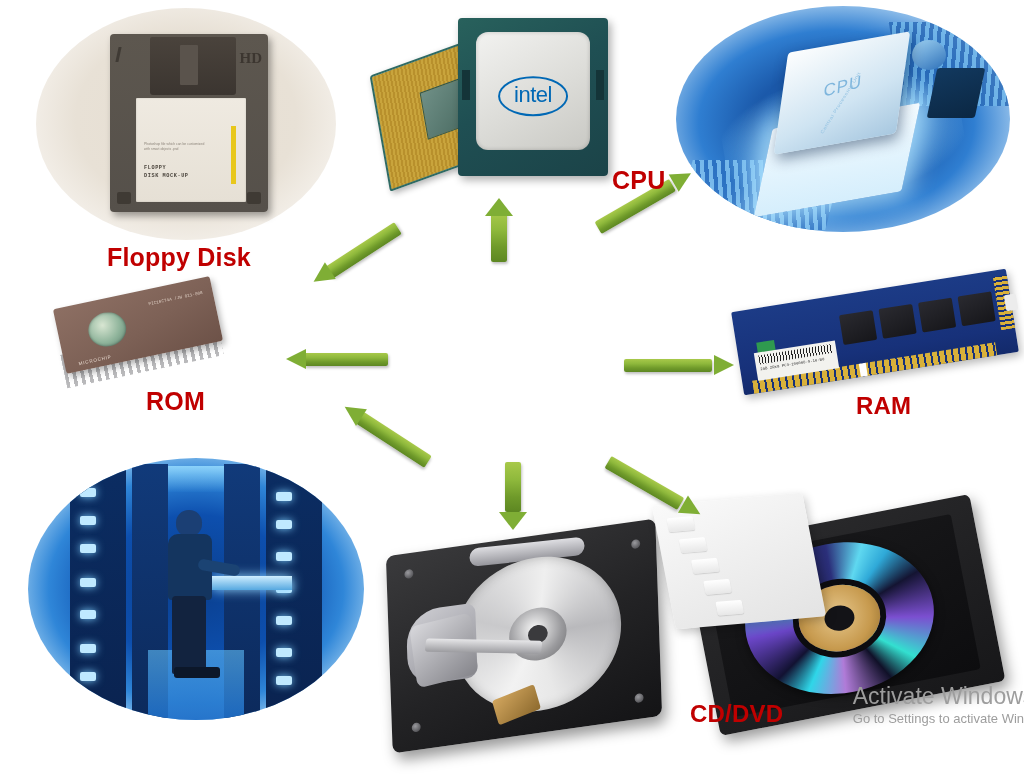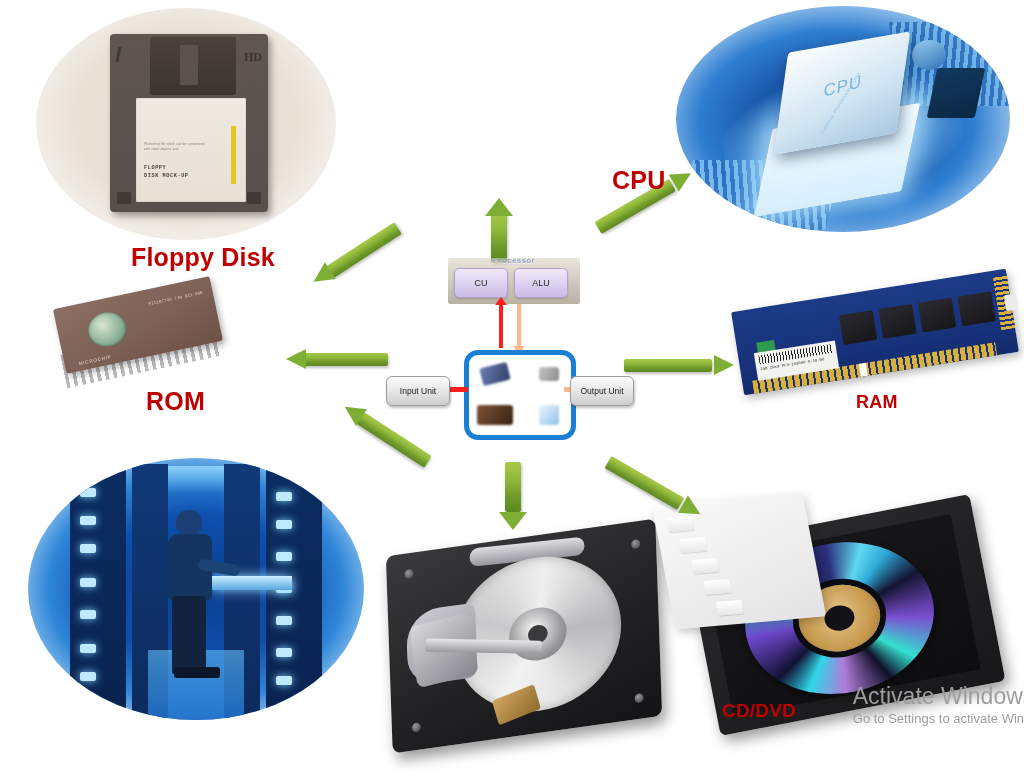--- a/index.html
+++ b/index.html
@@ -17,21 +17,21 @@
   #floppy-wrap{left:36px;top:8px;width:300px;height:232px;}
   #floppy-oval{position:absolute;inset:0;border-radius:50%;
      background:radial-gradient(ellipse at 50% 48%,#e6ded2 0%,#e8e1d6 52%,#f4f0ea 76%,#fff 92%);}
   #floppy{position:absolute;left:74px;top:26px;width:158px;height:178px;
      background:linear-gradient(180deg,#5d574f 0%,#55504a 100%);
      border-radius:4px;box-shadow:3px 4px 7px rgba(0,0,0,.35);}
   #floppy .shutter{position:absolute;left:40px;top:3px;width:86px;height:58px;
      background:linear-gradient(180deg,#4a433c,#3b3530);border-radius:2px 2px 3px 3px;}
   #floppy .shutter .slot{position:absolute;left:30px;top:8px;width:18px;height:40px;
      background:#5a534c;border-radius:1px;}
-  #floppy .hd{position:absolute;right:6px;top:16px;font-size:12px;color:#3c3630;
+  #floppy .hd{position:absolute;right:6px;top:16px;font-size:15px;color:#3c3630;
      font-weight:bold;font-family:"Liberation Serif",serif;}
   #floppy .nick{position:absolute;left:7px;top:13px;width:3px;height:15px;
      background:#3f3a34;transform:skewX(-12deg);}
   #floppy .label{position:absolute;left:26px;top:64px;width:110px;height:104px;
      background:linear-gradient(180deg,#efeae1,#e6e0d5);border-radius:1px;
      box-shadow:inset 0 0 2px rgba(0,0,0,.18);}
   #floppy .label .tiny{position:absolute;left:8px;top:44px;font-size:3.4px;line-height:5px;
      color:#8e867c;width:66px;}
   #floppy .label .mock{position:absolute;left:8px;top:66px;font-size:5.2px;line-height:8px;
      color:#4a443c;font-weight:bold;letter-spacing:.6px;
@@ -294,22 +294,33 @@
         <div class="tiny">Photoshop file which can be customized with smart objects .psd</div>
         <div class="mock">
           <span>FLOPPY</span><br>
           <span>DISK MOCK-UP</span>
         </div>
       </div>
       <div class="foot l"></div>
       <div class="foot r"></div>
     </div>
   </div>
-  <div class="cap" style="left:131px;top:243px;font-size:25px;">Floppy Disk</div>
-
+  <div class="cap" style="left:107px;top:243px;font-size:25px;">Floppy Disk</div>
+
+  <div class="node" id="intel-wrap">
+    <div id="cpu-pins">
+      <div class="die"></div>
+    </div>
+    <div id="cpu-top">
+      <div class="notch l"></div>
+      <div class="notch r"></div>
+      <div class="ihs"></div>
+      <div class="intel">intel</div>
+    </div>
+  </div>
   <div class="cap" style="left:612px;top:166px;font-size:25px;">CPU</div>
 
   <div class="node" id="mb-wrap">
     <div id="mb-oval">
       <div class="heatsink"></div>
       <div class="heatsink2"></div>
       <div class="glow"></div>
       <div class="socket"></div>
       <div class="cap1"></div>
       <div class="blk"></div>
@@ -340,21 +351,21 @@
       <div class="ic c"></div>
       <div class="grn"></div>
       <div class="edge"></div>
       <div class="tab"></div>
       <div class="lbl">
         <div class="bar"></div>
         <div class="tx">2GB 2Rx8 PC3-10600U-9-10-B0</div>
       </div>
     </div>
   </div>
-  <div class="cap" style="left:856px;top:392px;font-size:18px;">RAM</div>
+  <div class="cap" style="left:856px;top:392px;font-size:24px;">RAM</div>
 
   <div class="node" id="dc-wrap">
     <div id="dc-oval">
       <div class="ceil"></div>
       <div class="rack l">
         <div class="led" style="top:30px"></div>
           <div class="led" style="top:58px"></div>
         <div class="led" style="top:86px"></div>
           <div class="led" style="top:120px"></div>
         <div class="led" style="top:152px"></div>
@@ -414,40 +425,22 @@
       </div>
     </div>
     <div id="cd-laptop">
       <div class="key" style="left:12px;top:14px"></div>
       <div class="key" style="left:20px;top:36px"></div>
       <div class="key" style="left:28px;top:58px"></div>
       <div class="key" style="left:36px;top:80px"></div>
       <div class="key" style="left:44px;top:102px"></div>
     </div>
   </div>
-  <div class="cap" style="left:690px;top:700px;font-size:19px;margin-left:32px;">CD/DVD</div>
-
-  <div id="sys">
-    <div id="proc-box"></div>
-    <div id="proc-title">Processor</div>
-    <div class="pu" id="cu">CU</div>
-    <div class="pu" id="alu">ALU</div>
-    <div id="cpu-line-red"></div>
-    <div id="cpu-line-org"></div>
-    <div id="mem-box">
-      <div class="ic1"></div>
-      <div class="ic2"></div>
-      <div class="ic3"></div>
-      <div class="ic4"></div>
-    </div>
-    <div id="in-line"></div>
-    <div id="out-line"></div>
-    <div class="io-box" id="in-box">Input Unit</div>
-    <div class="io-box" id="out-box">Output Unit</div>
-  </div>
+  <div class="cap" style="left:690px;top:700px;font-size:24px;">CD/DVD</div>
+
 
   <div class="arw" style="left:491px;top:200px;width:16px;height:62px;">
     <div class="shaft" style="top:12px;height:50px;"></div>
     <div class="head" style="left:-6px;top:-2px;border-left:14px solid transparent;border-right:14px solid transparent;border-bottom:18px solid #7fae35;"></div>
   </div>
 
   <div class="arw" style="left:300px;top:218px;width:98px;height:20px;transform:rotate(-33deg);transform-origin:100% 50%;">
     <div class="shaft" style="left:16px;width:82px;height:14px;top:3px;"></div>
     <div class="head" style="left:-2px;top:-1px;border-top:10px solid transparent;border-bottom:10px solid transparent;border-right:20px solid #7fae35;"></div>
   </div>

